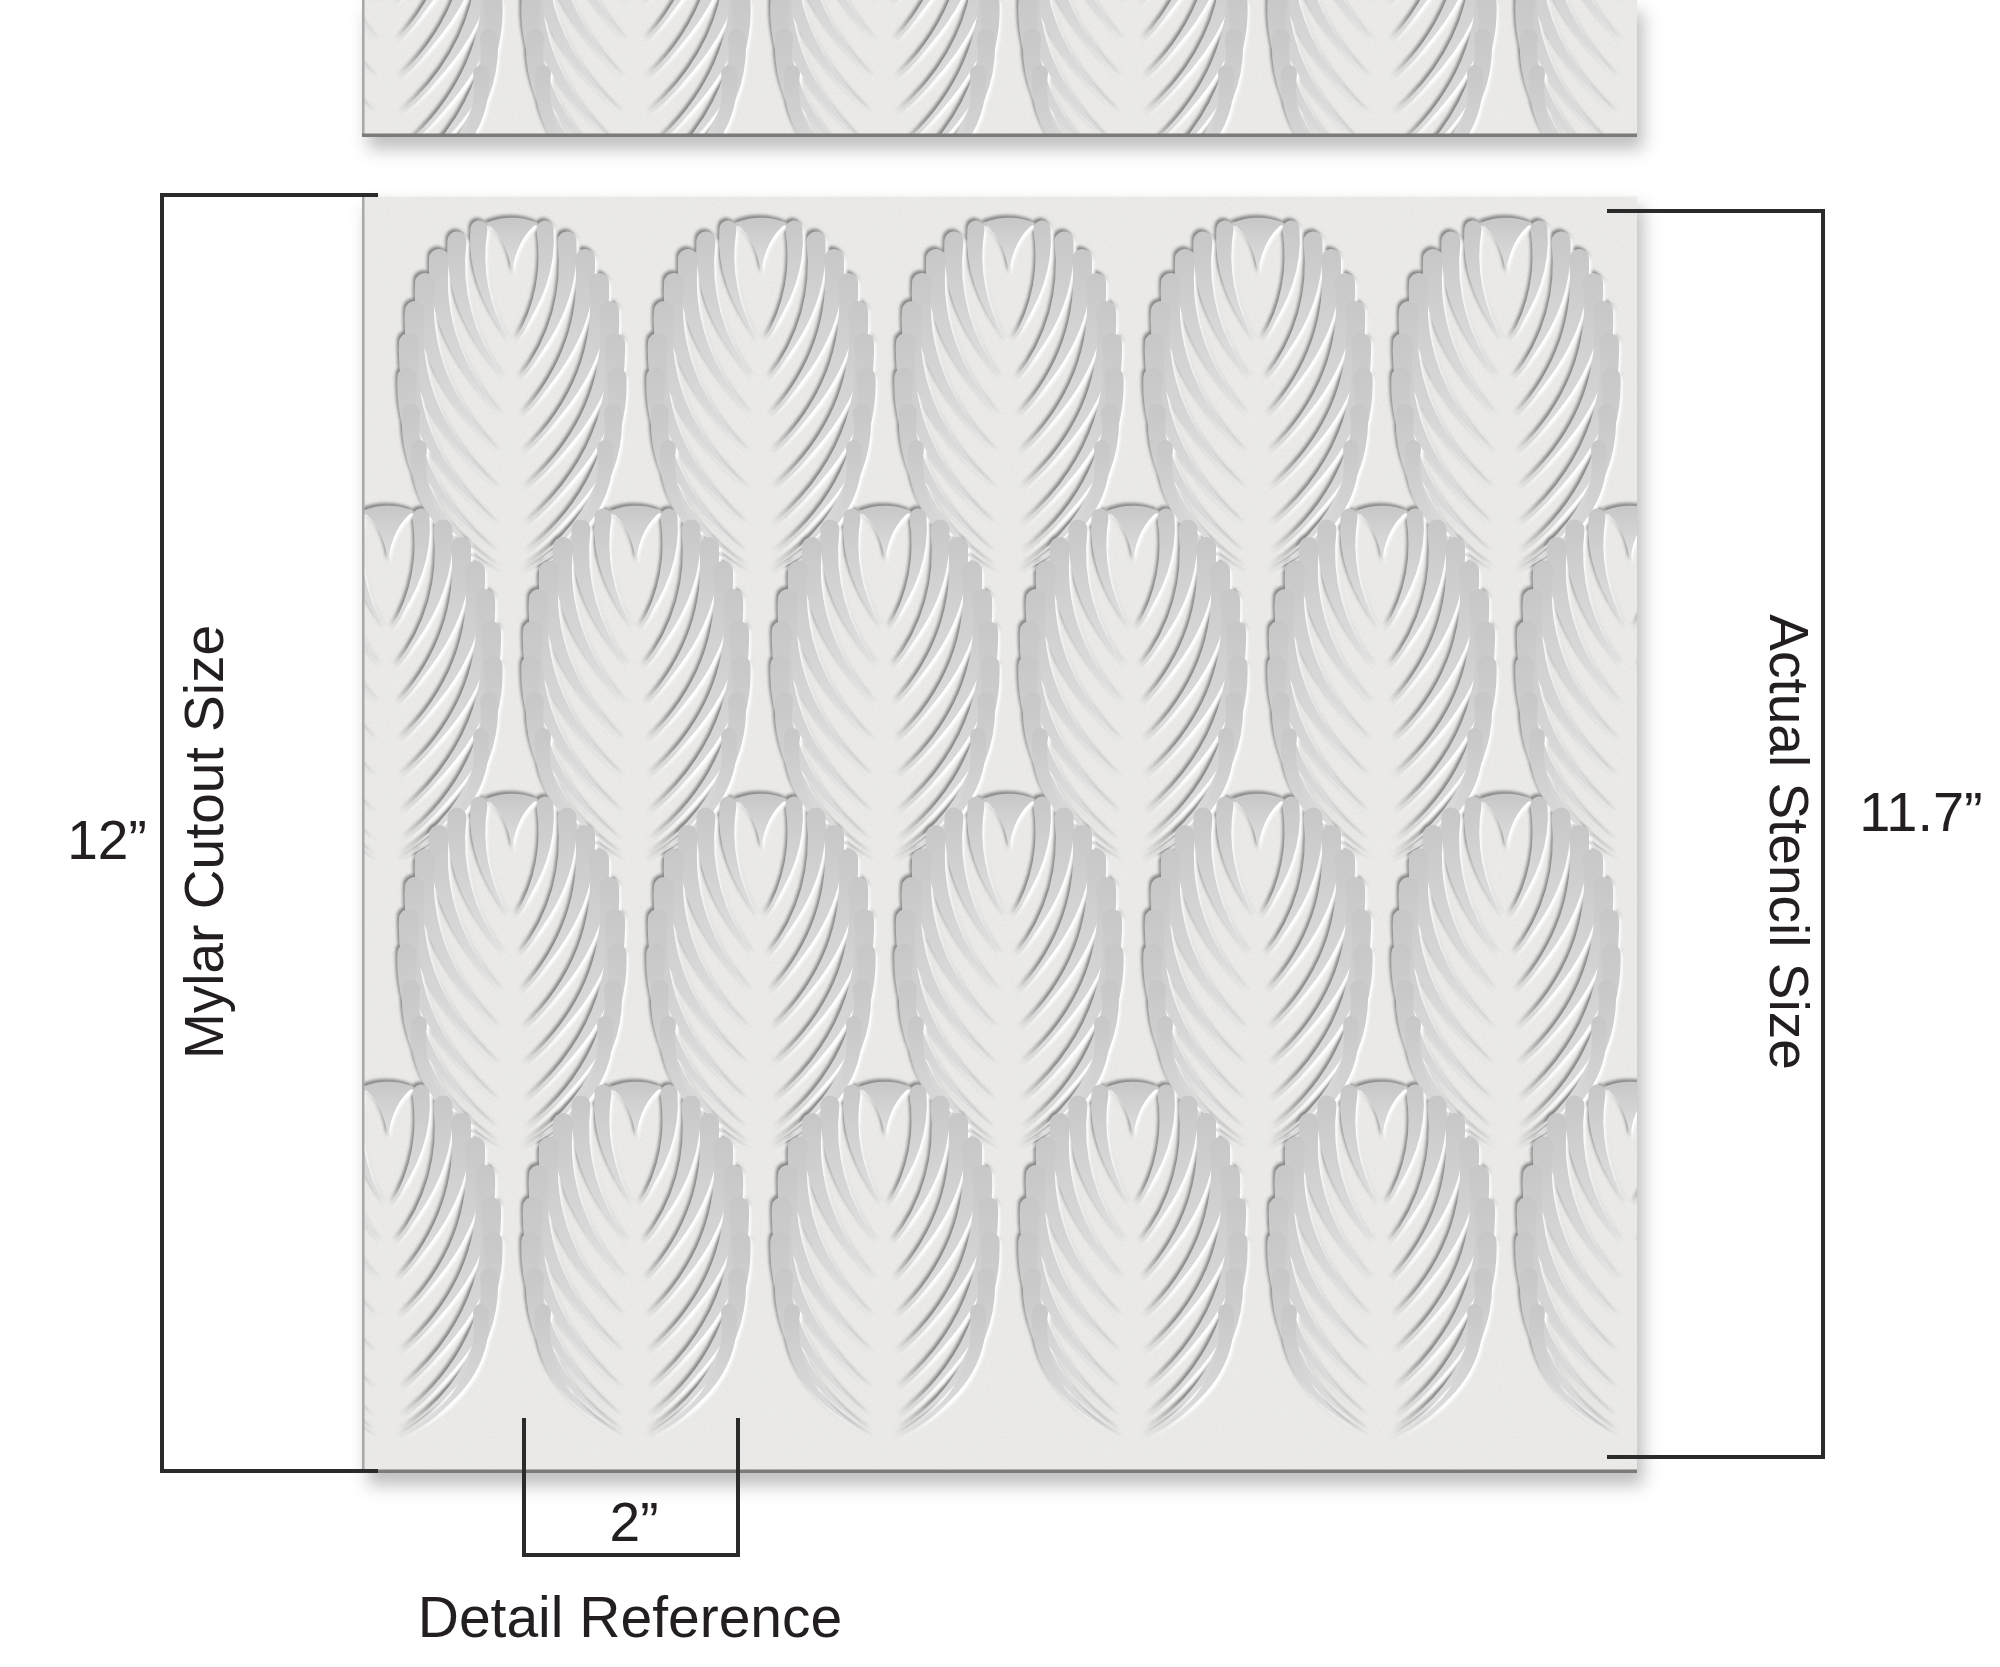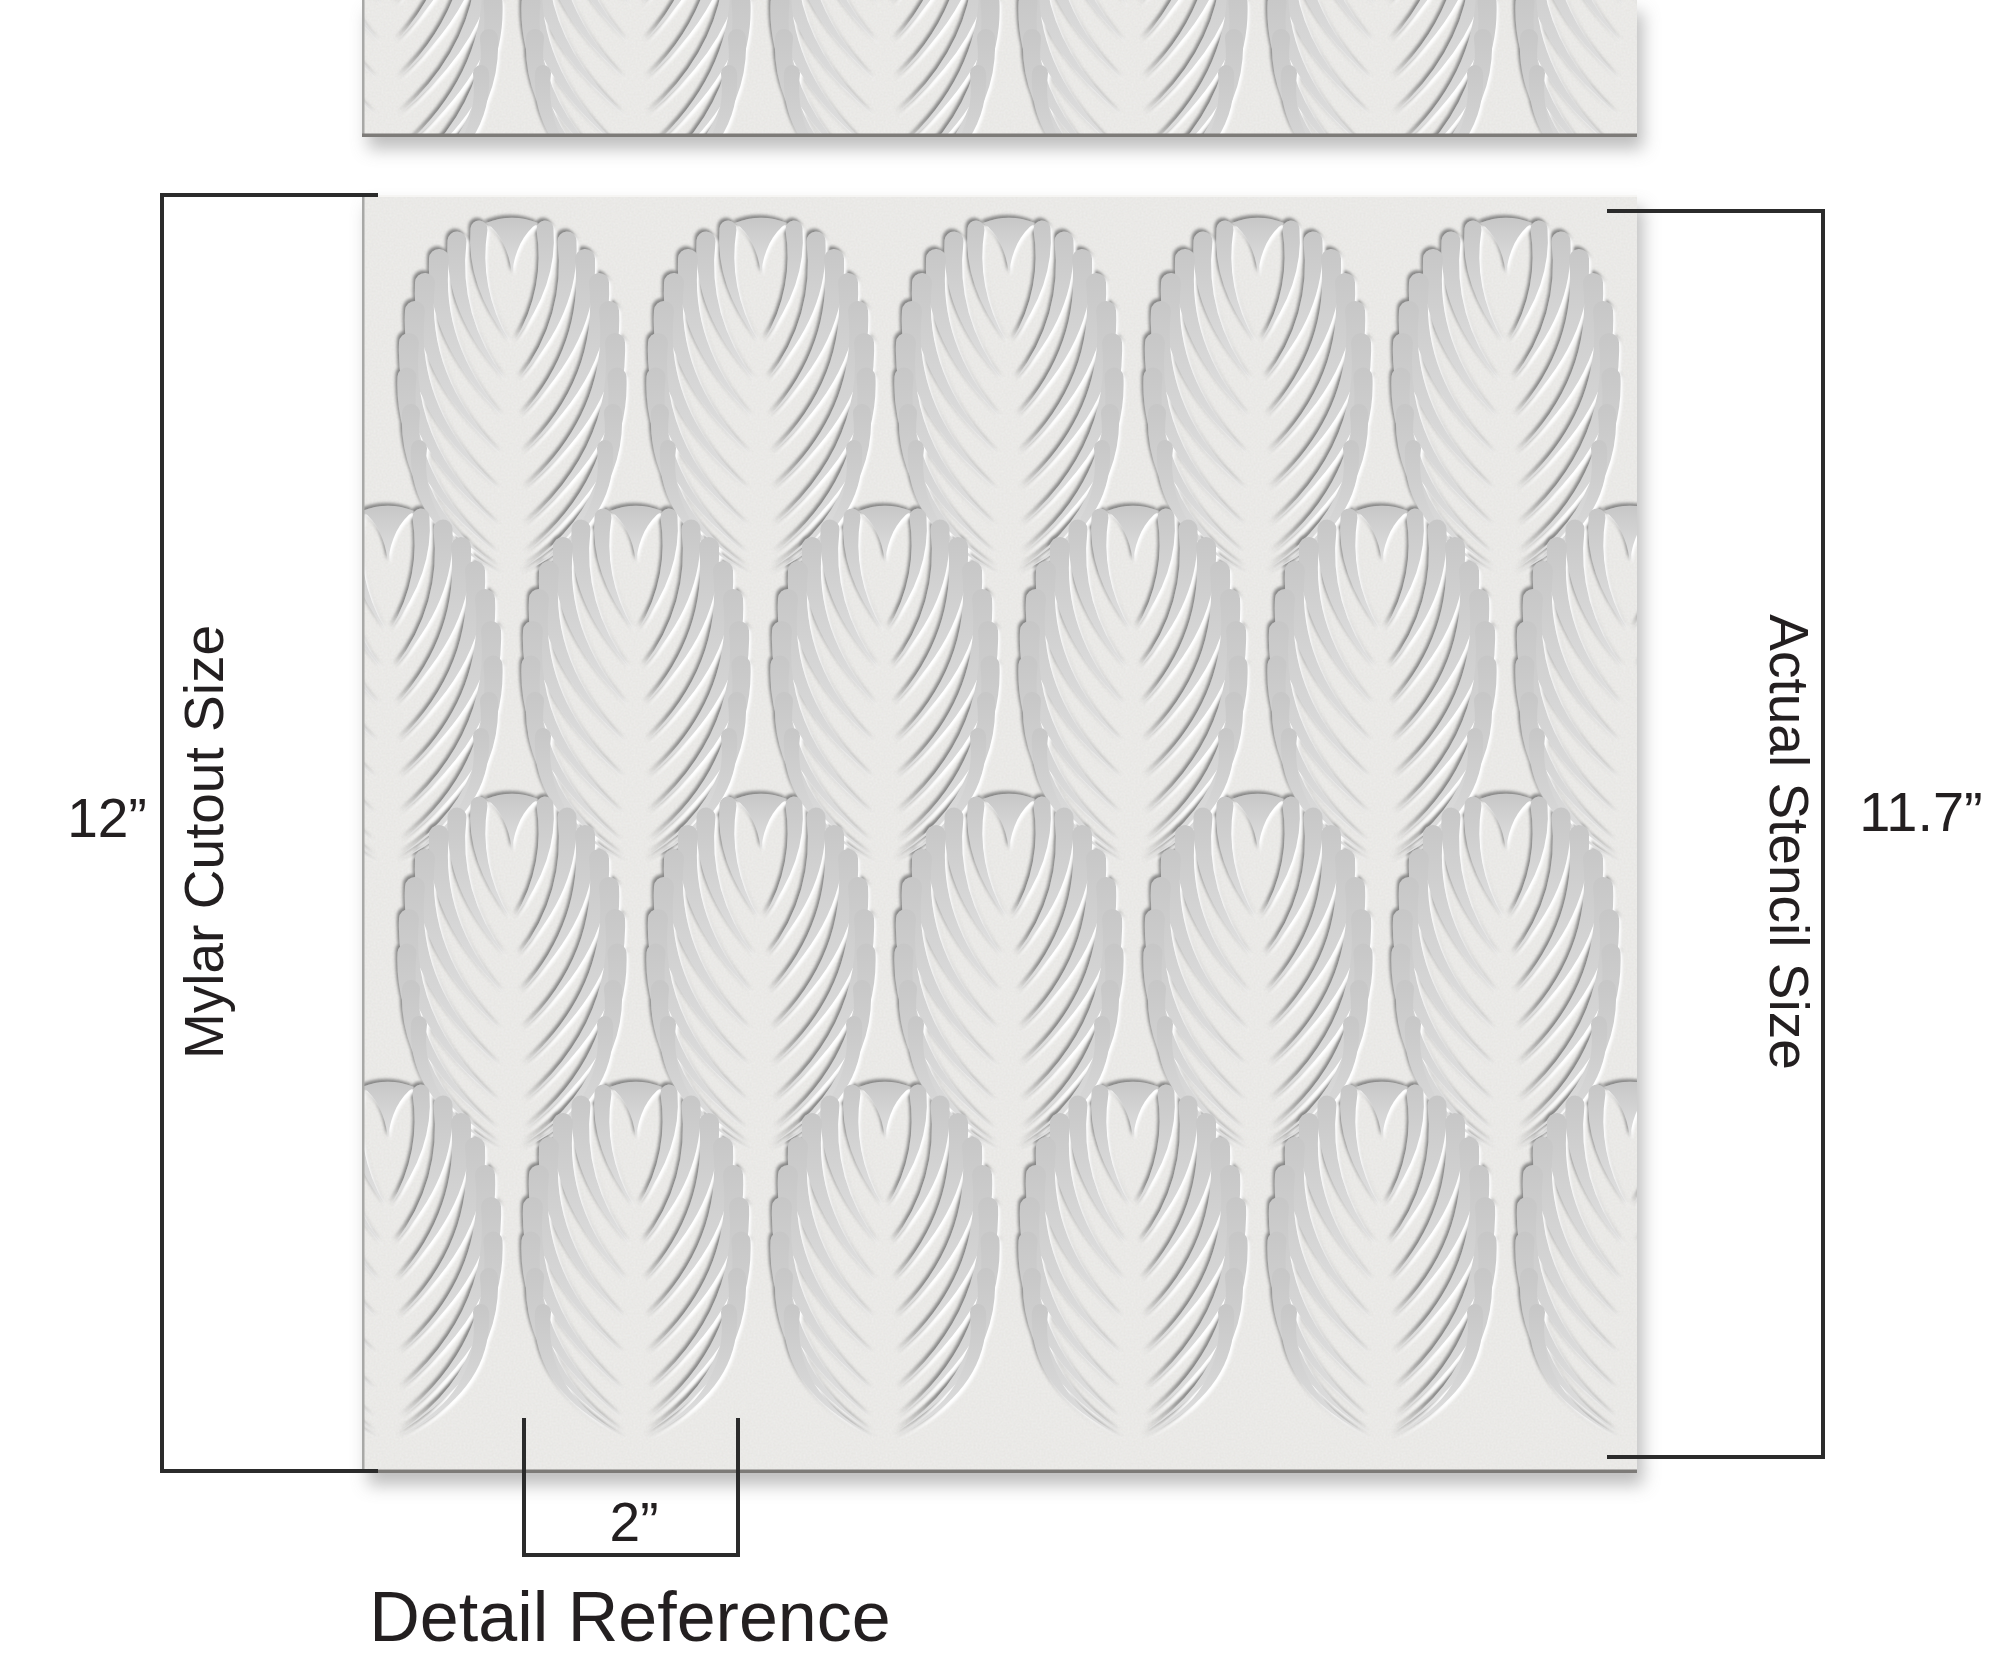--- a/index.html
+++ b/index.html
@@ -17,26 +17,26 @@
   #bracket-right{left:1607px;top:209px;width:214px;height:1242px;
     border-right:4px solid #2b2b2b;border-top:4px solid #2b2b2b;border-bottom:4px solid #2b2b2b;}
   #bracket-bottom{left:522px;top:1418px;width:210px;height:135px;
     border-left:4px solid #2b2b2b;border-right:4px solid #2b2b2b;border-bottom:4px solid #2b2b2b;}
   .dim-text{
     position:absolute;z-index:11;color:#231f20;font-size:55px;line-height:1;
     white-space:nowrap;transform:translate(-50%,-50%);letter-spacing:0px;
   }
   .rot-ccw{transform:translate(-50%,-50%) rotate(-90deg);}
   .rot-cw{transform:translate(-50%,-50%) rotate(90deg);}
-  #val-left{left:107px;top:818px;}
+  #val-left{left:107px;top:840px;}
   #label-left{left:204px;top:842px;}
   #val-right{left:1921px;top:812px;font-size:56px;}
   #label-right{left:1788px;top:842px;}
   #val-bottom{left:634px;top:1522px;}
-  #label-bottom{left:630px;top:1617px;font-size:70px;}
+  #label-bottom{left:630px;top:1617px;font-size:57px;}
 </style>
 </head>
 <body>
 
 <div class="canvas">
 
   <div class="panel" id="panel-top">
       <svg width="1275" height="137" viewBox="0 0 1275 137">
     <defs>
       <linearGradient id="fg_t" x1="0" y1="0" x2="0" y2="1">

